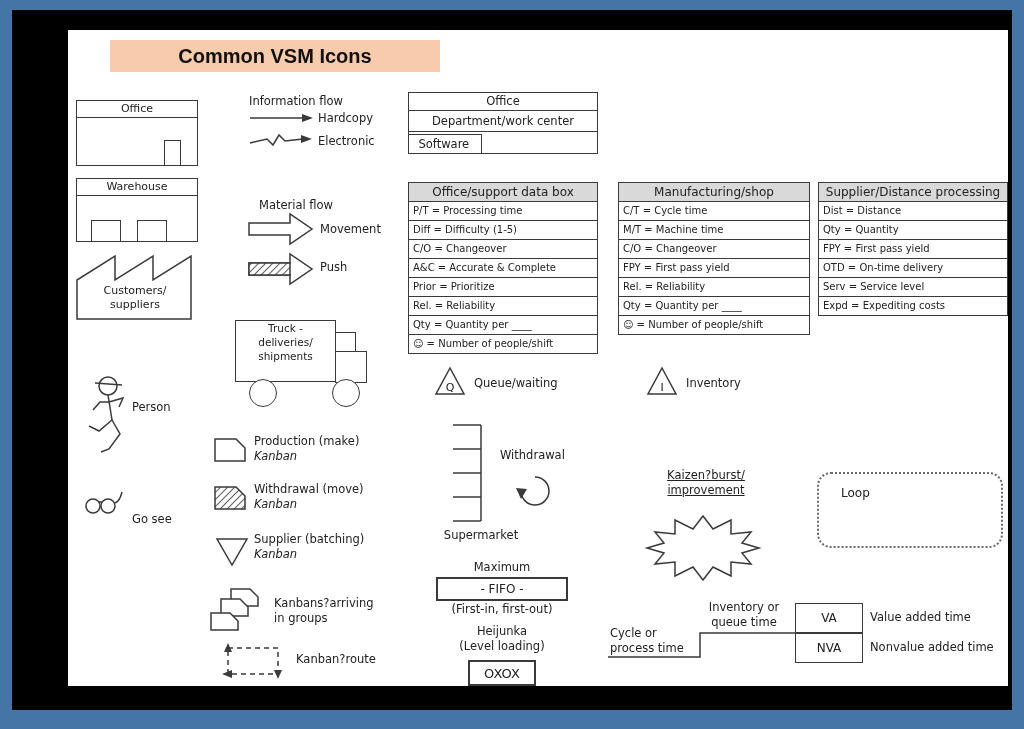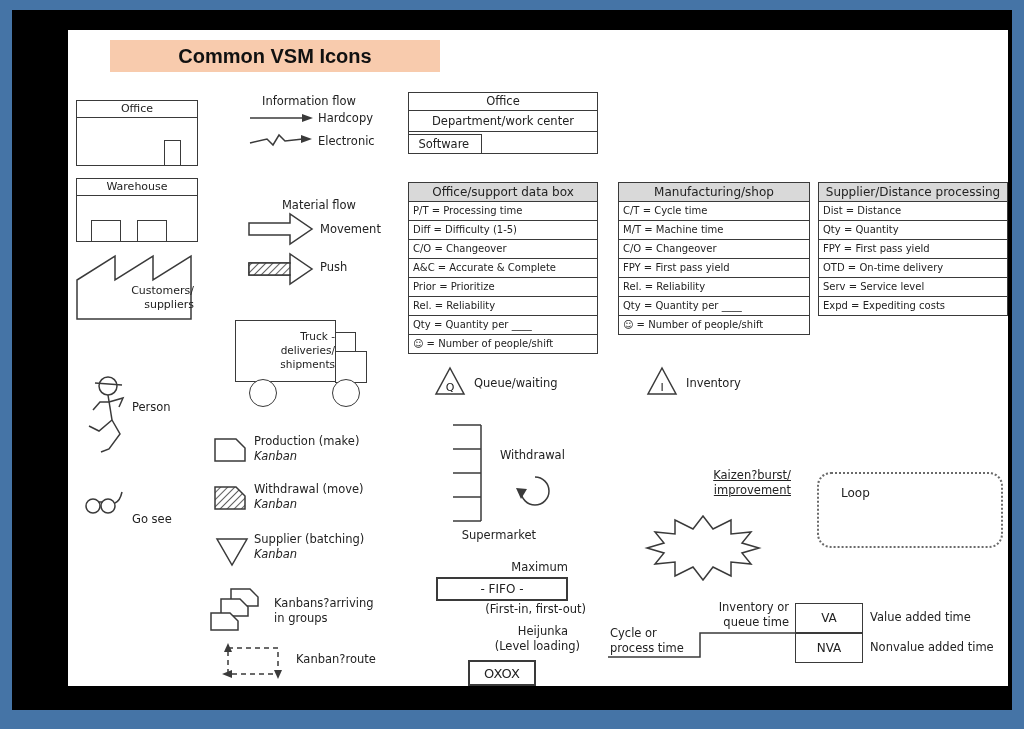--- a/index.html
+++ b/index.html
@@ -6,21 +6,21 @@
   body{
     width:1024px;height:729px;position:relative;
     background:#4574a6;
     font-family:"DejaVu Sans", sans-serif;
     color:#222; overflow:hidden;
   }
   #blackmat{position:absolute;left:12px;top:10px;width:1000px;height:700px;background:#000;}
   #panel{position:absolute;left:68px;top:30px;width:940px;height:656px;background:#fff;}
   .abs{position:absolute;}
   .lbl{font-size:11.5px;line-height:15px;white-space:nowrap;}
-  .ctr{text-align:right;}
+  .ctr{text-align:center;}
   svg{display:block;overflow:visible;}
   .stroke{fill:#fff;stroke:#3a3a3a;stroke-width:1.5;}
   .nofill{fill:none;stroke:#3a3a3a;stroke-width:1.5;}
   .arrfill{fill:#3a3a3a;stroke:none;}
 
   #title-bar{left:42px;top:10px;width:330px;height:32px;background:#f8cbad;
     display:flex;align-items:center;justify-content:center;}
   #title-bar span{font-family:"Liberation Sans", sans-serif;font-weight:700;font-size:20px;color:#111;}
 
   .bldg{border:1.5px solid #3a3a3a;background:#fff;}
@@ -128,21 +128,21 @@
   <div class="abs lbl" style="left:252px;top:192px;text-align:right;">Movement</div>
   <div class="abs" style="left:180px;top:222px;">
     <svg width="66" height="34">
       <polygon class="stroke" points="1,11 42,11 42,2 64,17 42,32 42,23 1,23"></polygon>
       <rect x="1" y="11" width="41" height="12" fill="url(#diag)" stroke="#3a3a3a" stroke-width="1.5"></rect>
     </svg>
   </div>
   <div class="abs lbl" style="left:252px;top:230px;">Push</div>
 
   <div class="abs" style="left:167px;top:290px;width:145px;height:105px;">
-    <div class="abs ctr" style="left:0;top:0;width:101px;height:62px;border:1.5px solid #3a3a3a;font-size:10.5px;line-height:14px;padding-top:8px;box-sizing:border-box;">
+    <div class="abs ctr" style="left:0;top:0;width:101px;height:62px;border:1.5px solid #3a3a3a;font-size:10.5px;line-height:14px;padding-top:0;box-sizing:border-box;">
       <span style="display:block">Truck -</span>
       <span style="display:block">deliveries/</span>
       <span style="display:block">shipments</span>
     </div>
     <div class="abs" style="left:99.5px;top:12px;width:19px;height:20px;border:1.5px solid #3a3a3a;"></div>
     <div class="abs" style="left:99.5px;top:31px;width:30px;height:30px;border:1.5px solid #3a3a3a;background:#fff;"></div>
     <div class="abs" style="left:14px;top:59px;width:26px;height:26px;border:1.5px solid #3a3a3a;border-radius:50%;background:#fff;"></div>
     <div class="abs" style="left:97px;top:59px;width:26px;height:26px;border:1.5px solid #3a3a3a;border-radius:50%;background:#fff;"></div>
   </div>
 

